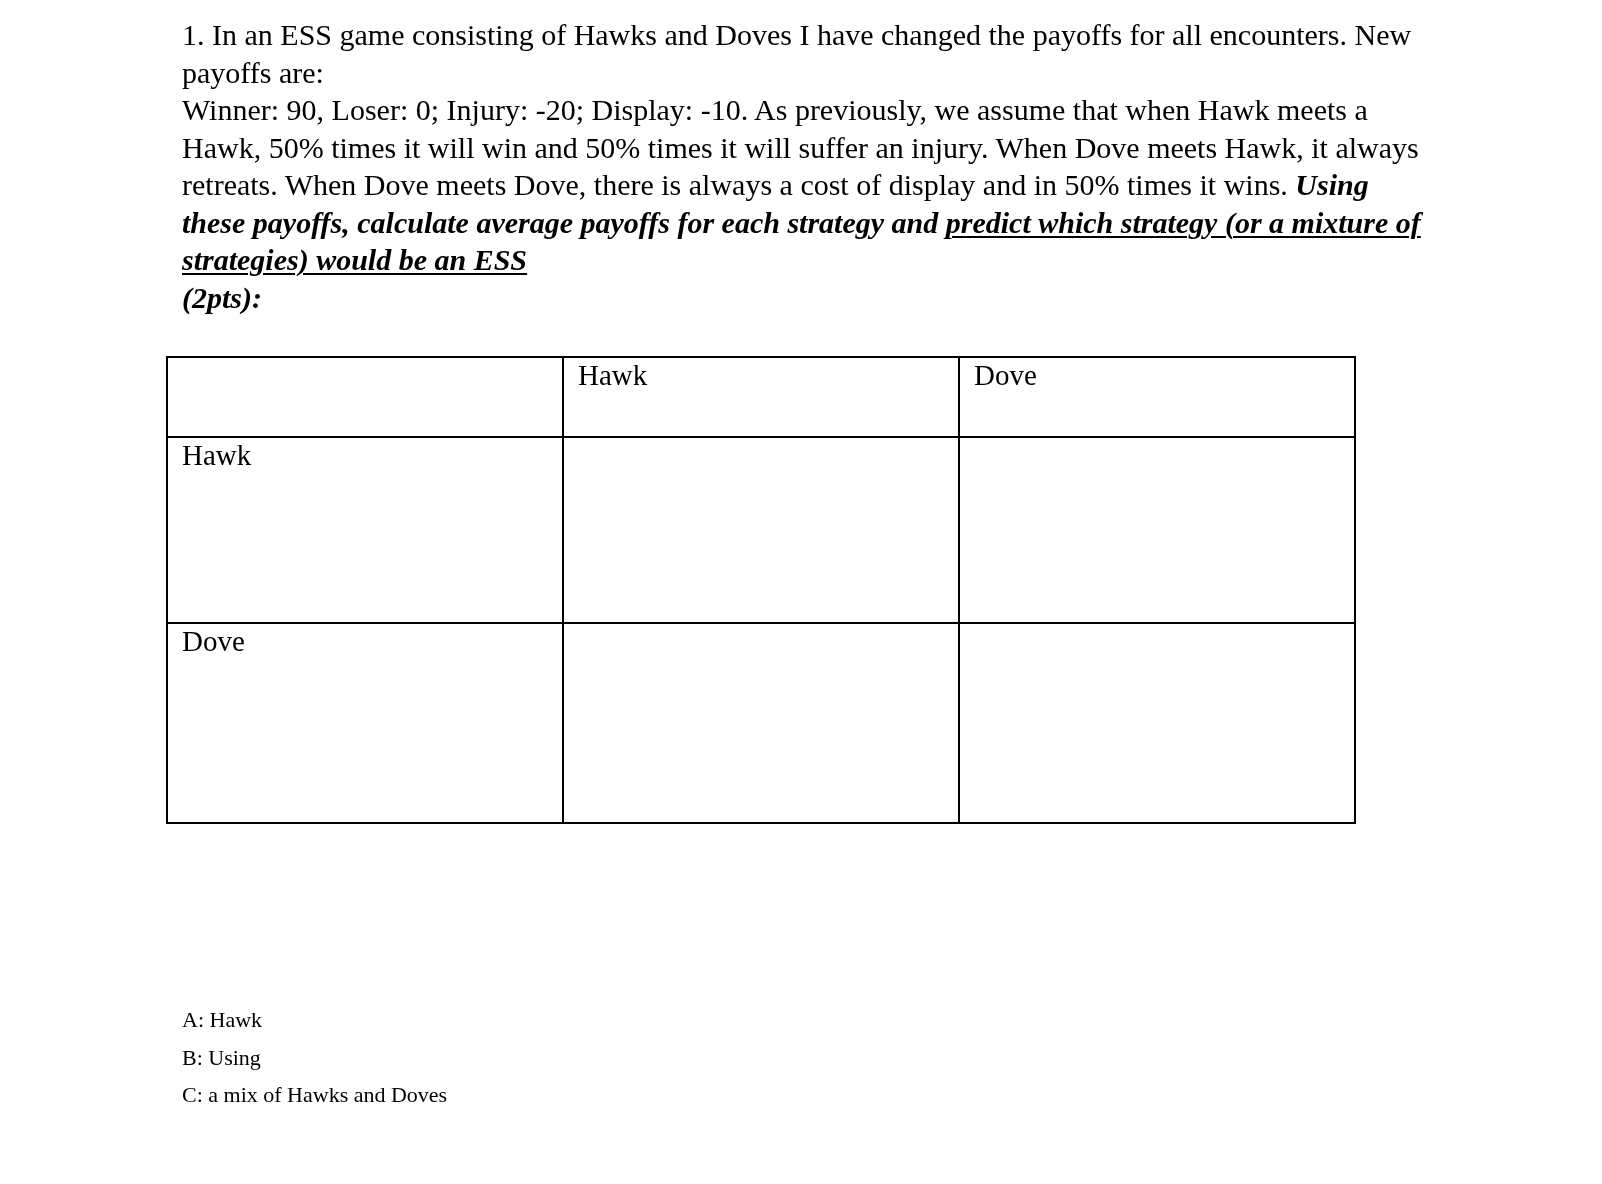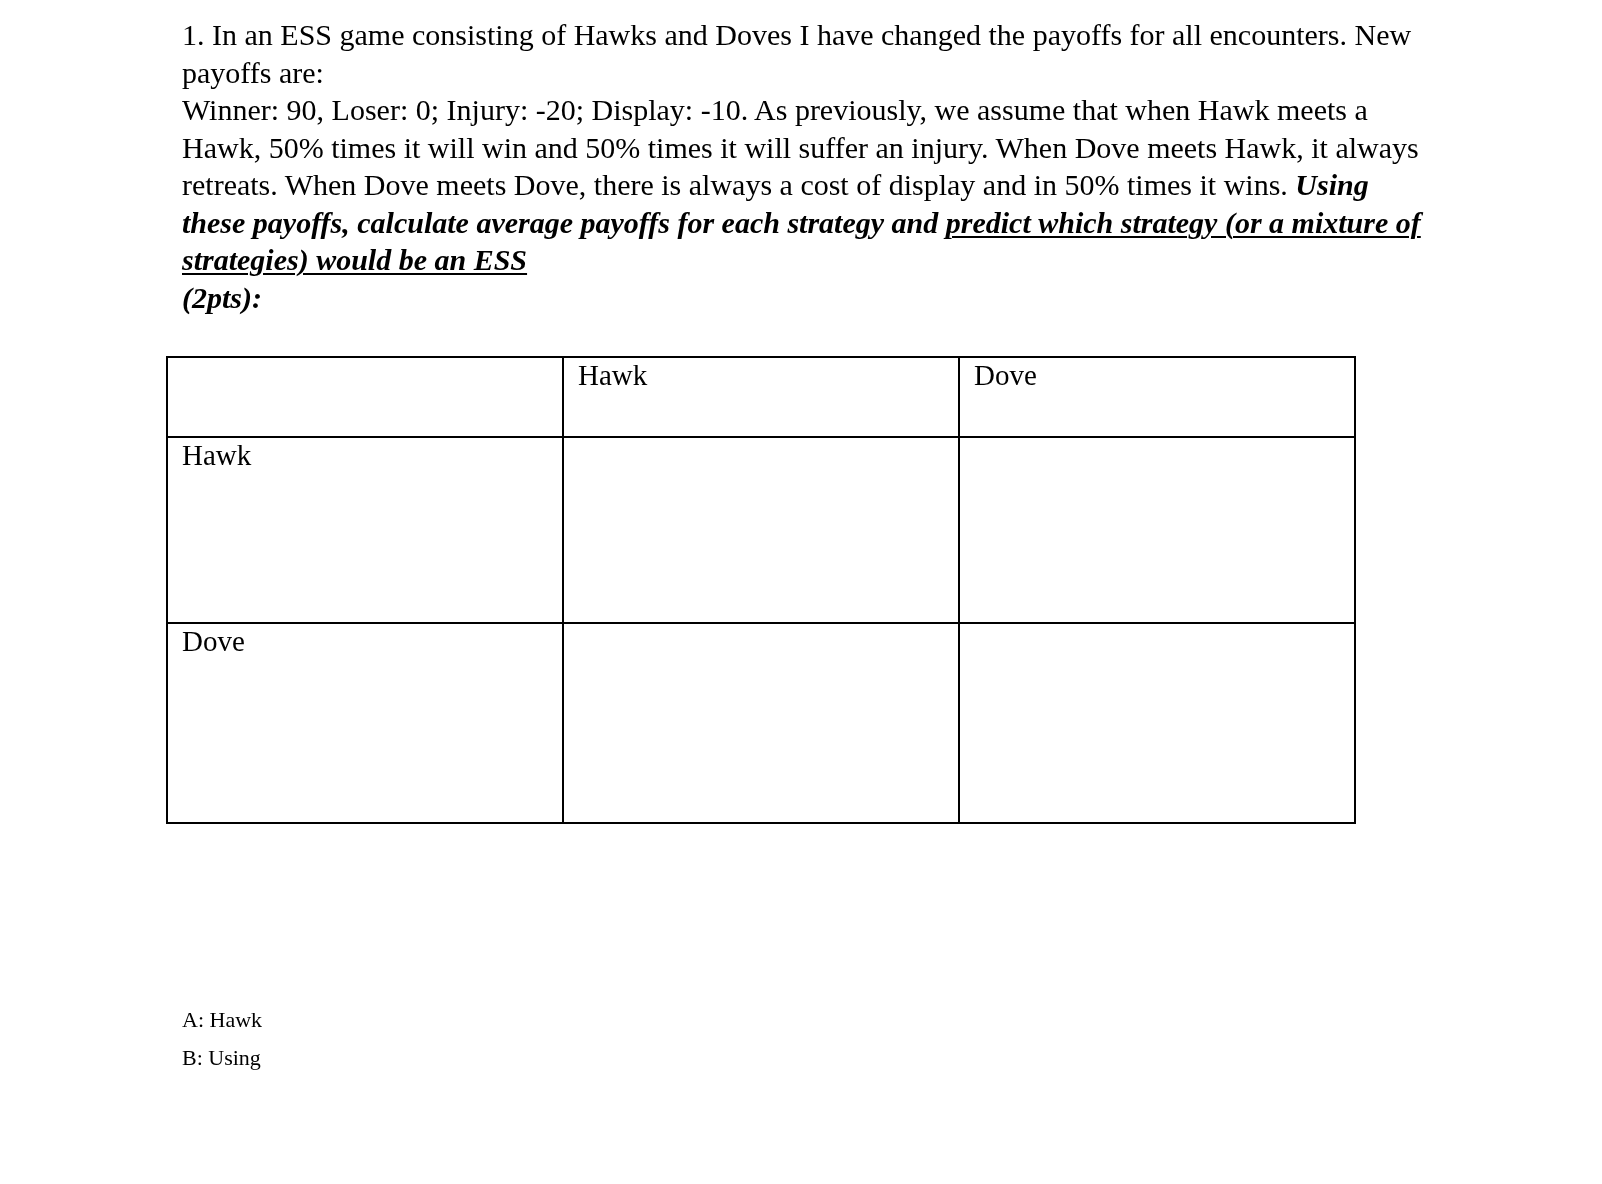--- a/index.html
+++ b/index.html
@@ -96,13 +96,14 @@
     <td>Dove</td>
     <td></td>
     <td></td>
   </tr>
 </tbody>
   </table>
 
 <div class="options">
   <div>A: Hawk</div>
   <div>B: Using</div>
+  <div>C: a mix of Hawks and Doves</div>
 </div>
 
 </body></html>

